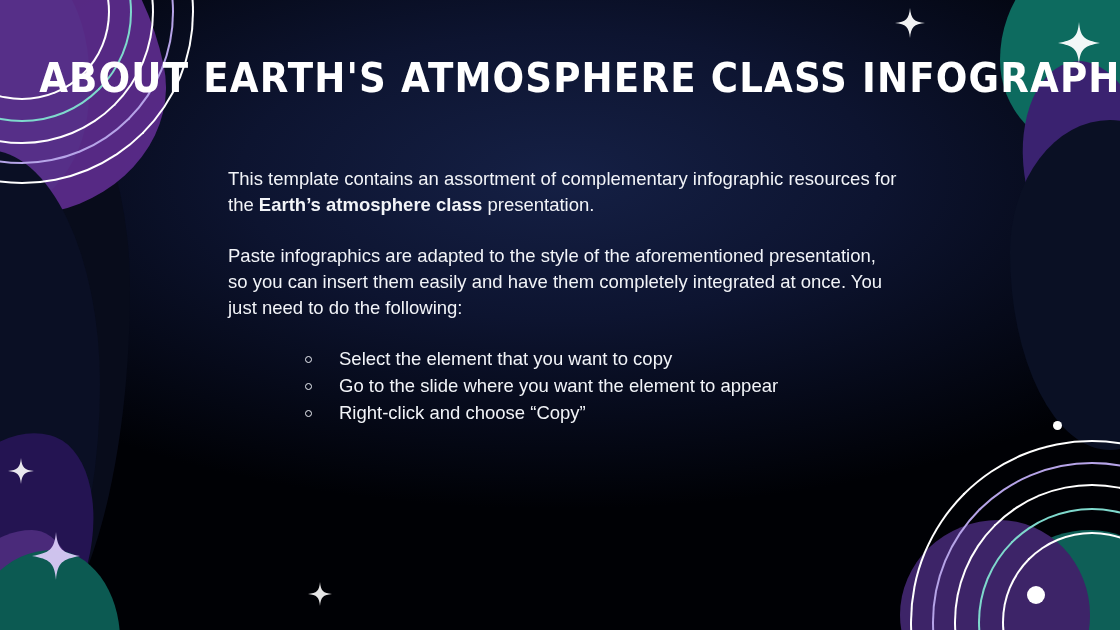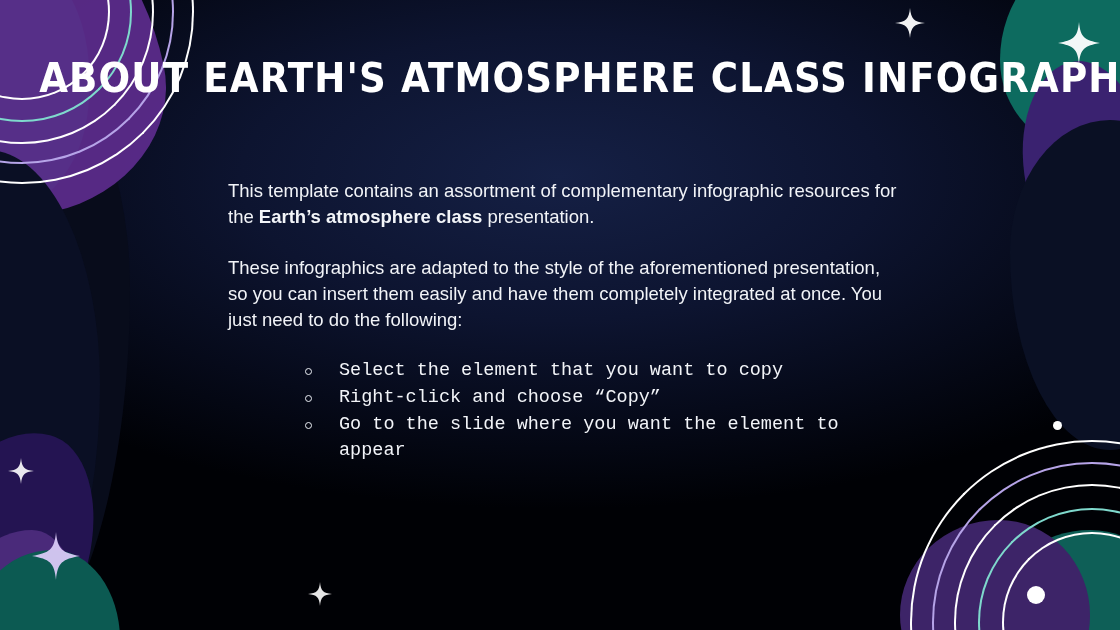--- a/index.html
+++ b/index.html
@@ -123,35 +123,34 @@
     font-size: 40px;
     letter-spacing: 1.2px;
     transform: scaleX(.93);
     text-transform: uppercase;
     white-space: nowrap;
   }
 
   .body {
     position: absolute;
     left: 228px;
-    top: 178px;
+    top: 166px;
     width: 670px;
     color: #f2f4f8;
     font-size: 18.5px;
     line-height: 26px;
   }
   .para { margin: 0 0 25px 0; }
   .para strong { font-weight: bold; }
 
   .bullets {
     margin: 0;
     padding: 0;
     list-style: none;
     margin-left: 65px;
-    font-family: Liberation Mono, monospace;
   }
   .bullets li {
     position: relative;
     padding-left: 46px;
     margin-bottom: 1px;
     line-height: 26px;
     font-size: 18.5px;
   }
   .bullets li::before {
     content: "";
@@ -216,22 +215,22 @@
     <path d="M12 0 C12.8 8.8 15.2 11.2 24 12 C15.2 12.8 12.8 15.2 12 24 C11.2 15.2 8.8 12.8 0 12 C8.8 11.2 11.2 8.8 12 0 Z" fill="#ffffff" opacity=".9"></path>
   </svg>
   <div class="dot" style="left:1053px;top:421px;width:9px;height:9px;"></div>
   <div class="dot" style="left:1027px;top:586px;width:18px;height:18px;"></div>
 
   <div class="title">About Earth's Atmosphere Class Infographics</div>
 
   <div class="body">
     <p class="para"><span>This template contains an assortment of complementary infographic resources for the </span><strong>Earth’s atmosphere class</strong><span> presentation.</span></p>
 
-    <p class="para">These infographics are adapted to the style of the aforementioned presentation, so you can insert them easily and have them completely integrated at once. You just need to do the following:</p>
+    <p class="para">Paste infographics are adapted to the style of the aforementioned presentation, so you can insert them easily and have them completely integrated at once. You just need to do the following:</p>
 
     <ul class="bullets">
       <li>Select the element that you want to copy</li>
+      <li>Go to the slide where you want the element to appear</li>
       <li>Right-click and choose “Copy”</li>
-      <li>Go to the slide where you want the element to appear</li>
     </ul>
   </div>
 
 </div>
 
 </body></html>

